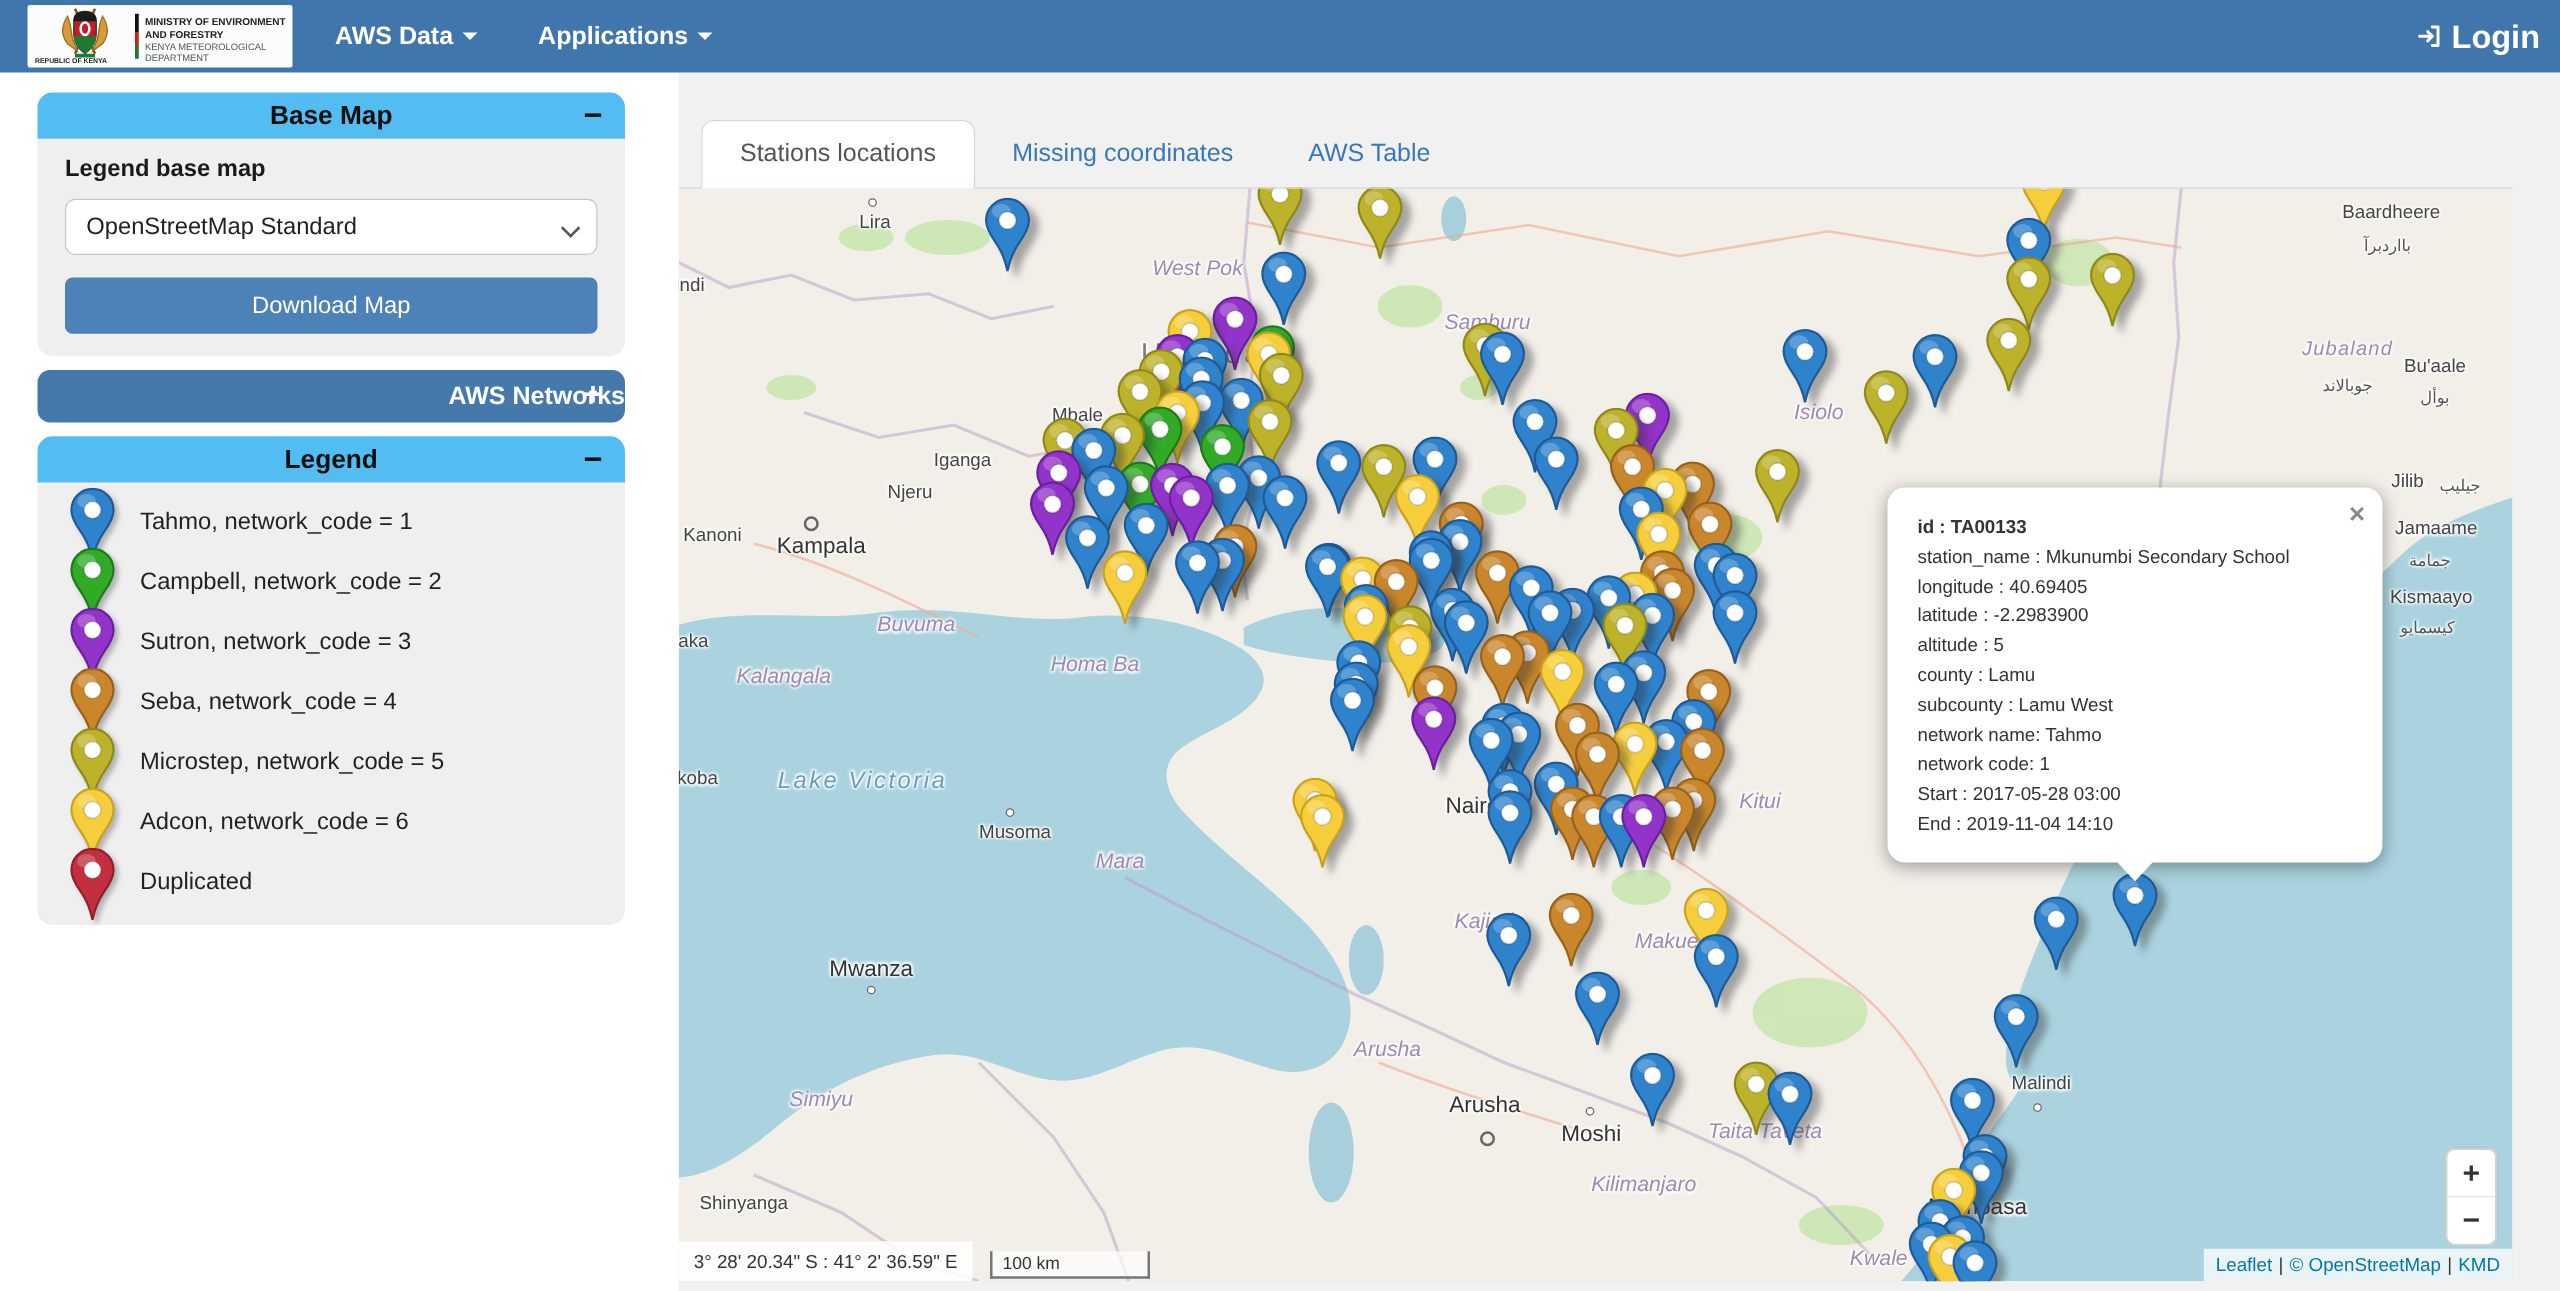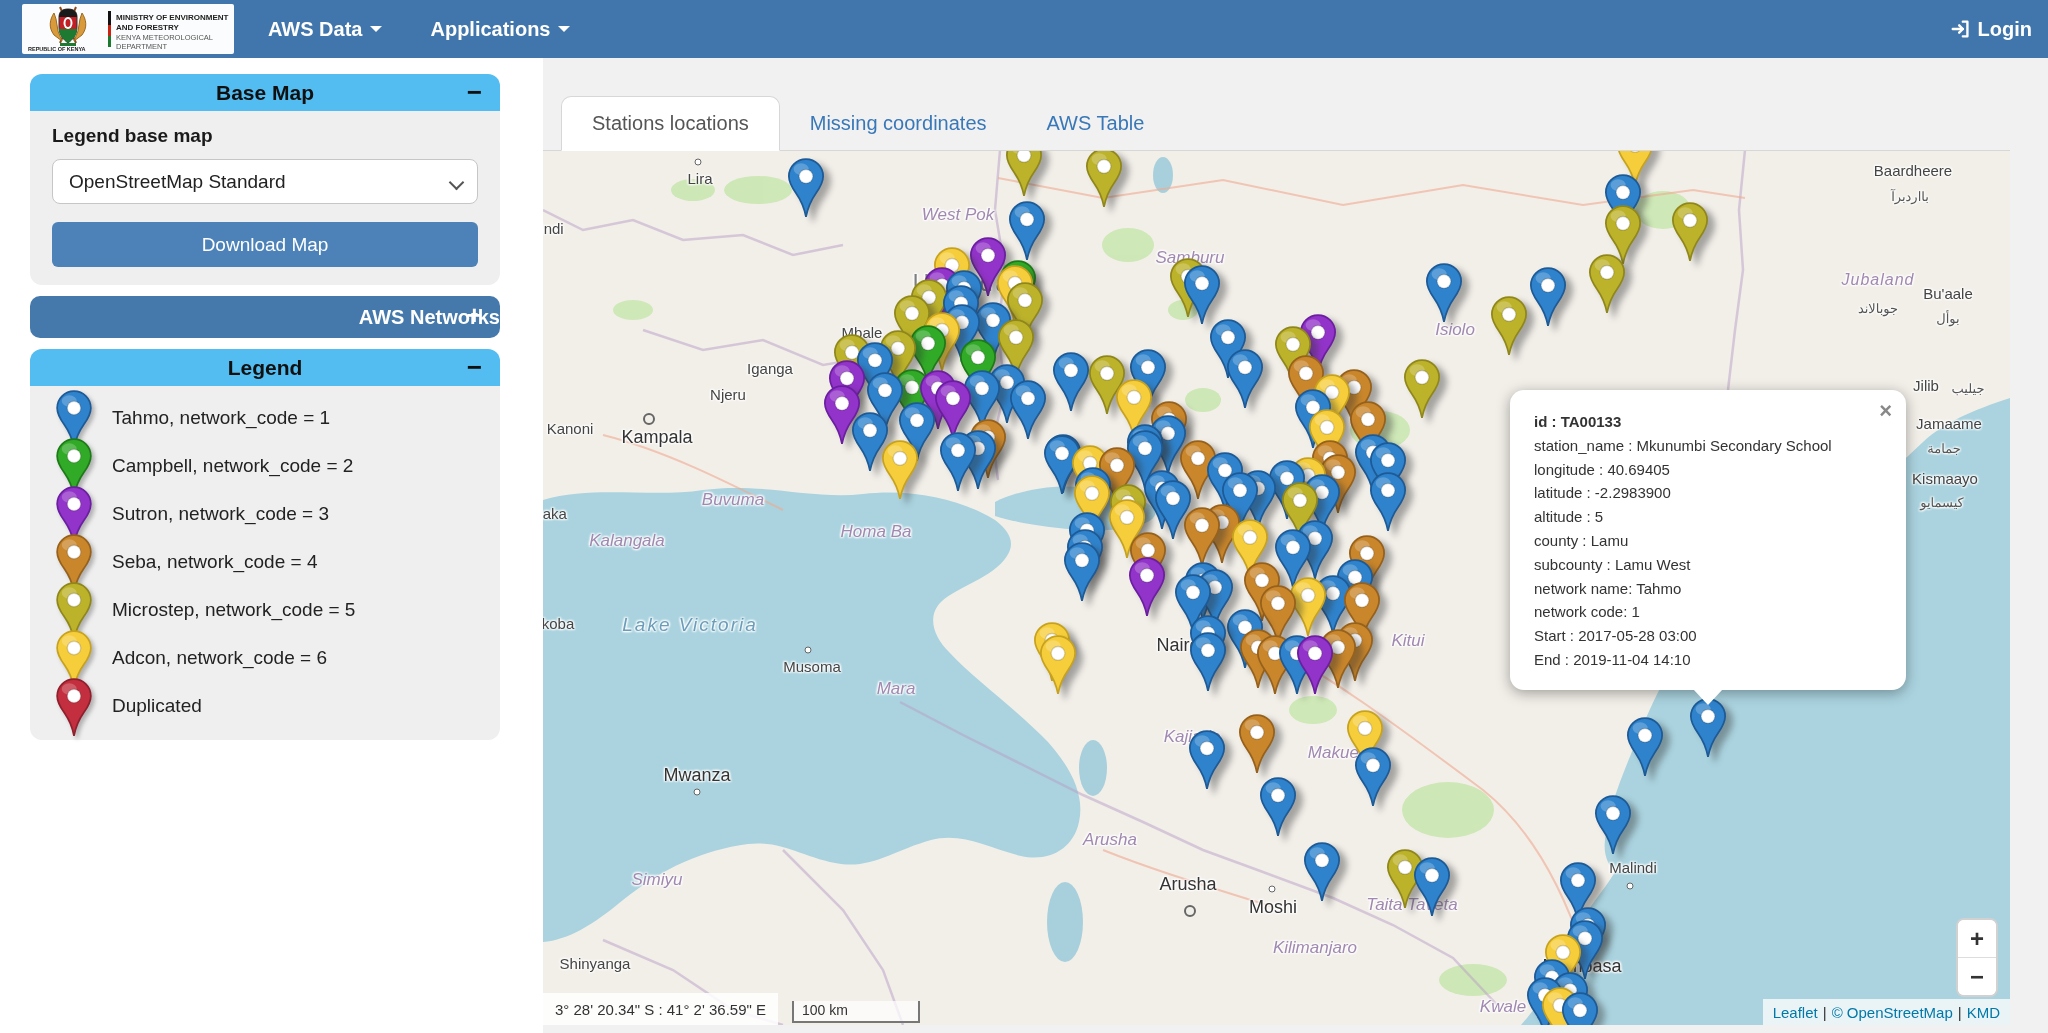--- a/index.html
+++ b/index.html
@@ -17,21 +17,21 @@
   .logo .lt{position:absolute;left:94px;line-height:10px;white-space:nowrap;}
   .lt1,.lt2{font-size:8px;font-weight:bold;color:#222;}
   .lt3,.lt4{font-size:7.5px;color:#555;}
   .lt1{top:9px}.lt2{top:19px}.lt3{top:29px}.lt4{top:38px}
   .logo .republic{position:absolute;left:6px;top:42px;font-size:5.5px;font-weight:bold;color:#222;}
   .nav-menus{display:flex;gap:48px;margin-left:268px;}
   .nav-item{color:#fff;font-weight:bold;font-size:20px;cursor:pointer;display:flex;align-items:center;gap:8px;}
   .caret{width:0;height:0;border-left:6px solid transparent;border-right:6px solid transparent;
          border-top:6px solid #fff;display:inline-block;}
   .login{position:absolute;right:16px;top:0;height:58px;display:flex;align-items:center;gap:6px;
-         color:#fff;font-weight:bold;font-size:20px;cursor:pointer;}
+         color:#fff;font-weight:bold;font-size:26px;cursor:pointer;}
 
   
   .sidebar{position:absolute;left:30px;top:74px;width:470px;z-index:40;}
   .panel-header{position:relative;height:37px;background:#53bdf1;border-radius:12px 12px 0 0;
       display:flex;align-items:center;justify-content:center;font-size:21px;font-weight:bold;color:#101010;}
   .panel-header .toggle{position:absolute;right:18px;top:2px;font-size:26px;font-weight:bold;color:#101010;cursor:pointer;line-height:32px;}
   .panel-body{background:#efefef;border-radius:0 0 12px 12px;padding:14px 22px 18px 22px;}
   .field-label{font-size:19px;font-weight:bold;color:#1a1a1a;margin-bottom:12px;}
   .select-wrap{position:relative;}
   .basemap-select{width:100%;height:45px;font-size:19px;color:#222;background:#fff;border:1px solid #c6c6c6;

